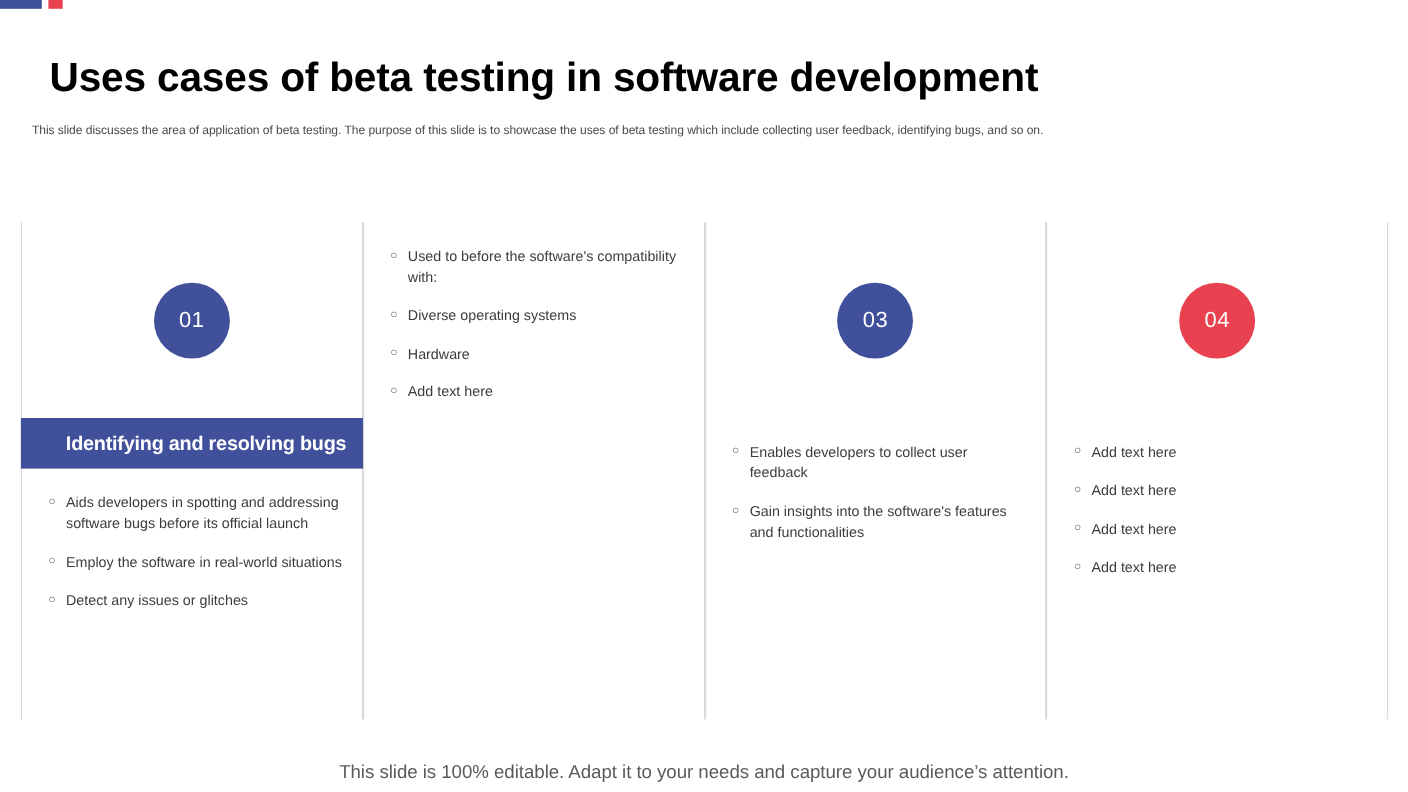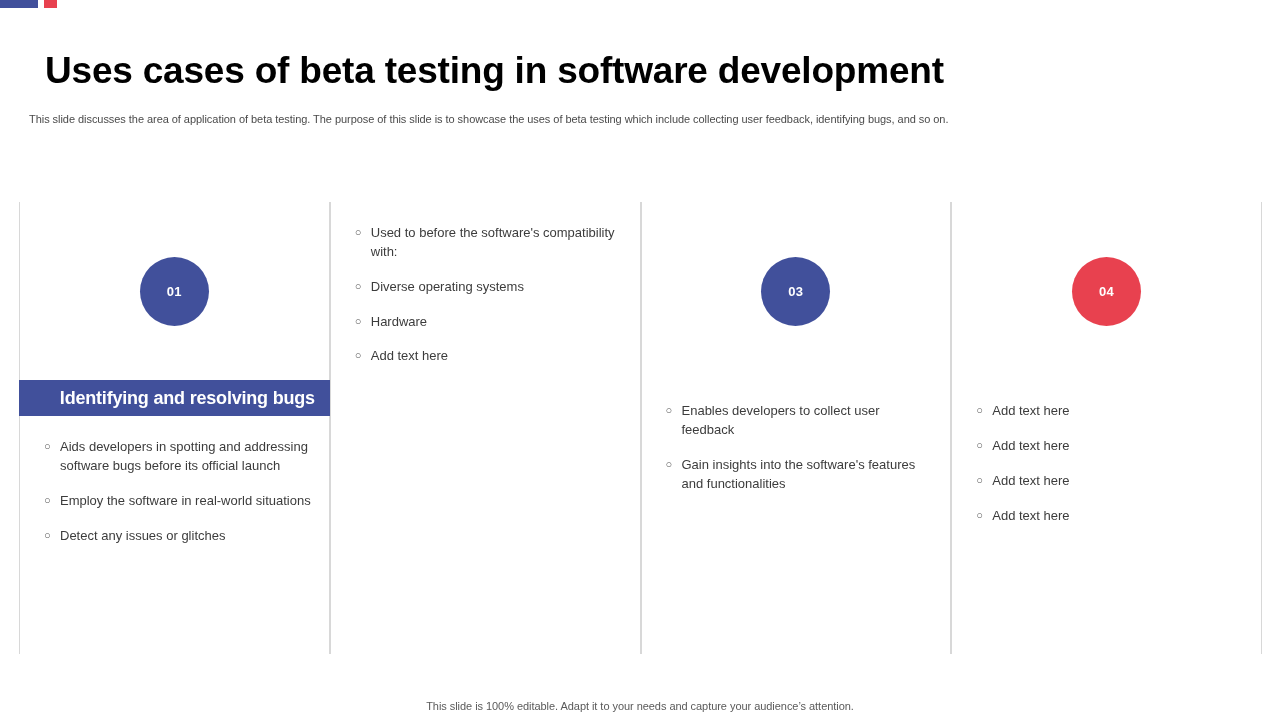--- a/index.html
+++ b/index.html
@@ -88,29 +88,29 @@
     padding-left: 0;
   }
   .badge {
     width: 69px;
     height: 69px;
     border-radius: 50%;
     display: flex;
     align-items: center;
     justify-content: center;
     color: #ffffff;
-    font-size: 13px;
+    font-size: 20px;
     letter-spacing: 0.5px;
-    font-weight: bold;
+    font-weight: normal;
   }
   .badge.blue { background: #41509b; }
   .badge.red  { background: #e8414f; }
 
   .card-header {
-    height: 36px;
+    height: 46px;
     display: flex;
     align-items: center;
     justify-content: center;
     color: #ffffff;
     font-size: 18px;
     font-weight: bold;
     letter-spacing: -0.2px;
     margin-left: -1px;
     margin-right: -1px;
     position: relative;
@@ -148,21 +148,21 @@
     flex: 1 1 auto;
   }
 
   
   .footer {
     position: absolute;
     bottom: 8px;
     left: 0;
     width: 100%;
     text-align: center;
-    font-size: 11px;
+    font-size: 17px;
     color: #5a5a5a;
     letter-spacing: -0.05px;
   }
 </style>
 </head>
 <body>
 
 <div class="deco deco-bar"></div>
 <div class="deco deco-square"></div>
 

